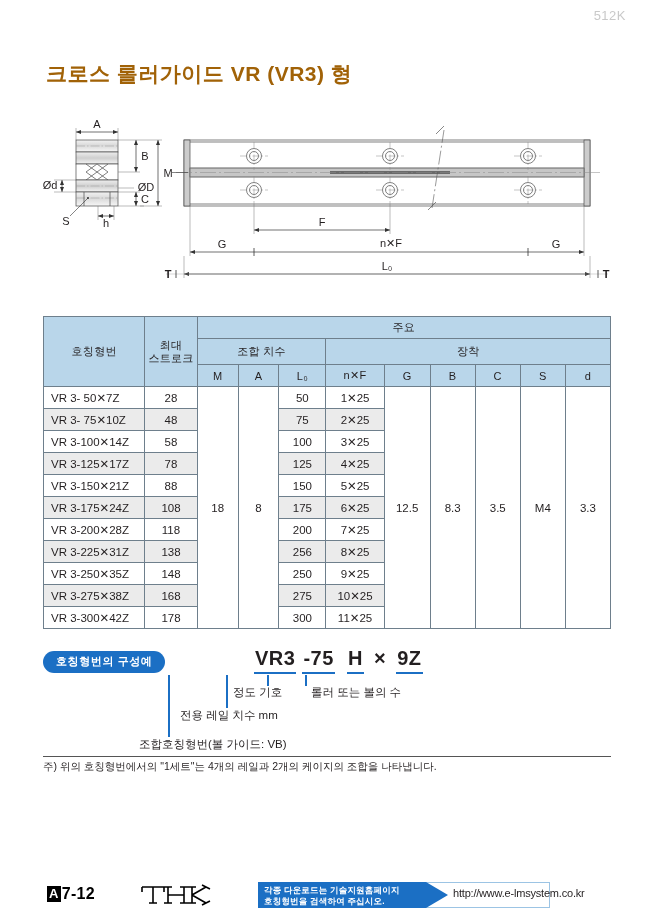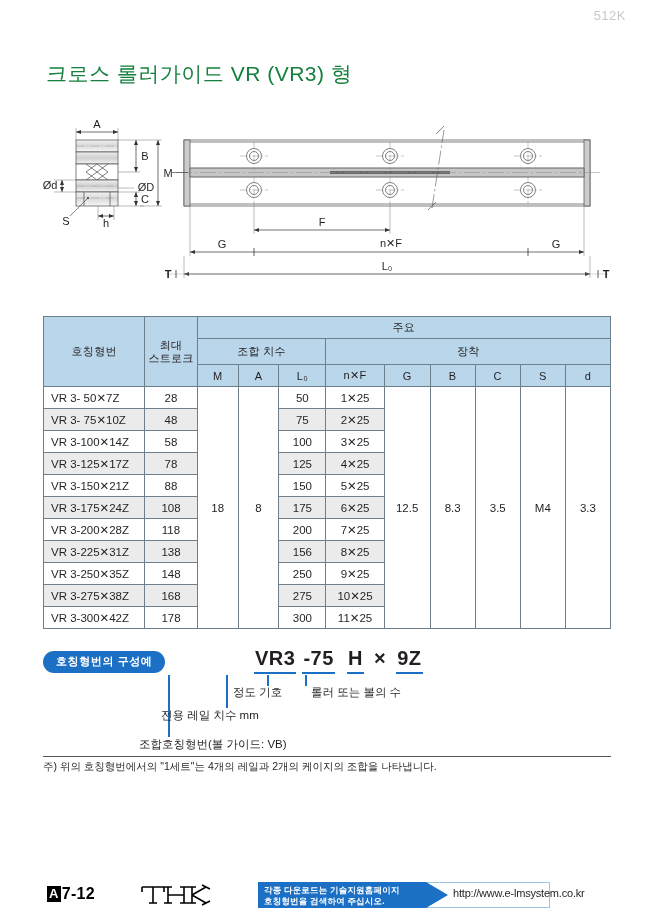--- a/index.html
+++ b/index.html
@@ -16,21 +16,21 @@
   
   .page-code {
     position:absolute; top:8px; right:24px;
     font-size:13px; letter-spacing:0.5px;
     color:#c9c9c9; font-family:"Liberation Sans", sans-serif;
   }
 
   
   .title {
     position:absolute; left:46px; top:60px;
-    font-size:21px; font-weight:normal; color:#15803d;
+    font-size:21px; font-weight:bold; color:#a16207;
     letter-spacing:0.5px; white-space:nowrap;text-align:center;
   }
 
   
   .drawing { position:absolute; left:40px; top:112px; width:580px; height:180px; }
   .drawing svg { display:block; }
 
   
   .spec-table {
     position:absolute; left:43px; top:316px;
@@ -392,21 +392,21 @@
       </tr>
       <tr>
         <td class="model col-model">VR 3-200✕28Z</td>
         <td class="col-stroke">118</td>
         <td class="col-l0">200</td>
         <td class="col-nf">7✕25</td>
       </tr>
       <tr class="alt">
         <td class="model col-model shade">VR 3-225✕31Z</td>
         <td class="col-stroke shade">138</td>
-        <td class="col-l0 shade">156</td>
+        <td class="col-l0 shade">256</td>
         <td class="col-nf shade">8✕25</td>
       </tr>
       <tr>
         <td class="model col-model">VR 3-250✕35Z</td>
         <td class="col-stroke">148</td>
         <td class="col-l0">250</td>
         <td class="col-nf">9✕25</td>
       </tr>
       <tr class="alt">
         <td class="model col-model shade">VR 3-275✕38Z</td>
@@ -436,21 +436,21 @@
 
   <div class="callouts">
 
     <div class="vline" style="left:125px; top:0px;  height:62px;"></div>
     <div class="vline" style="left:183px; top:0px;  height:33px;"></div>
     <div class="vline" style="left:224px; top:0px;  height:11px;"></div>
     <div class="vline" style="left:262px; top:0px;  height:11px;"></div>
 
     <div class="lbl" style="left:190px; top:10px;">정도 기호</div>
     <div class="lbl" style="left:268px; top:10px;">롤러 또는 볼의 수</div>
-    <div class="lbl" style="left:118px; top:33px;">전용 레일 치수 mm</div>
+    <div class="lbl" style="left:137px; top:33px;">전용 레일 치수 mm</div>
     <div class="lbl" style="left:76px;  top:62px;margin-left:20px;">조합호칭형번(볼 가이드: VB)</div>
   </div>
 </div>
 
 <div class="note">주) 위의 호칭형번에서의 "1세트"는 4개의 레일과 2개의 케이지의 조합을 나타냅니다.</div>
 
 <div class="footer">
   <div class="pg-badge">
     <span class="boxa">A</span><span>7-12</span>
   </div>

